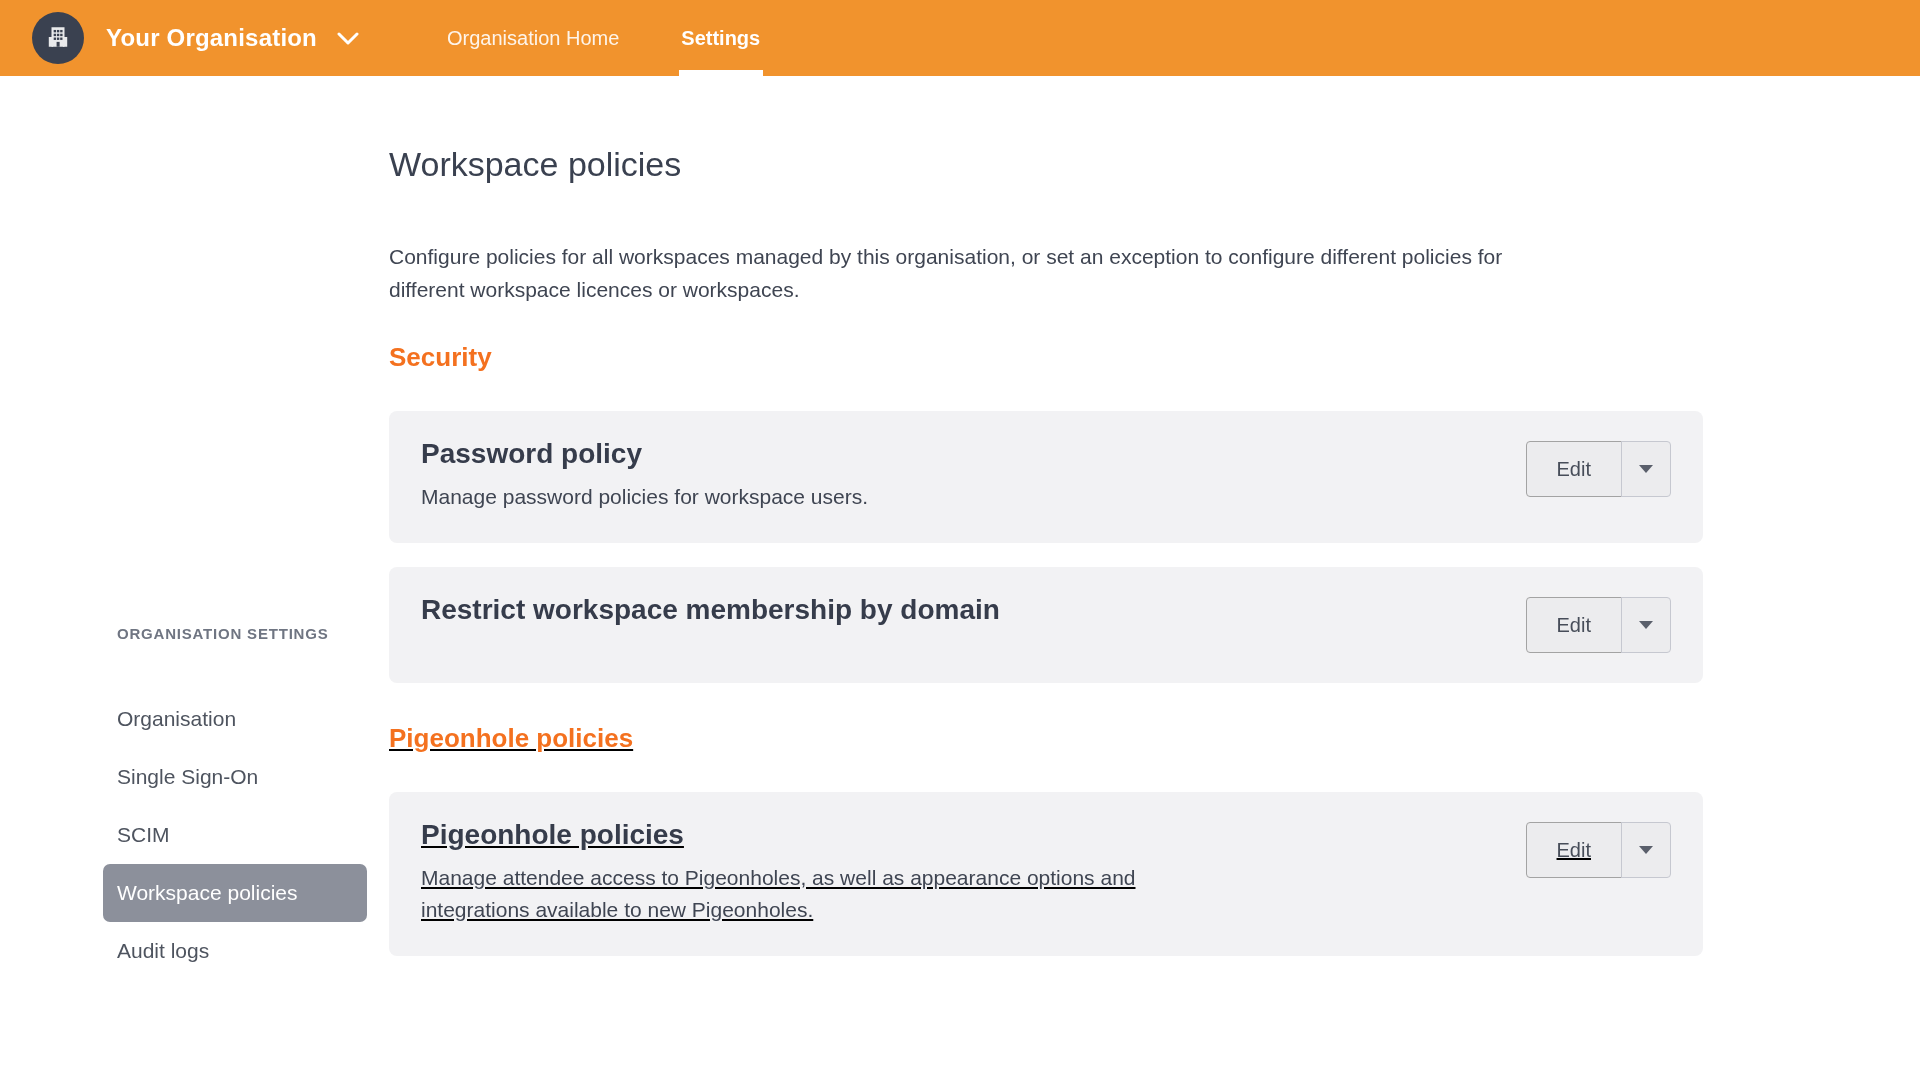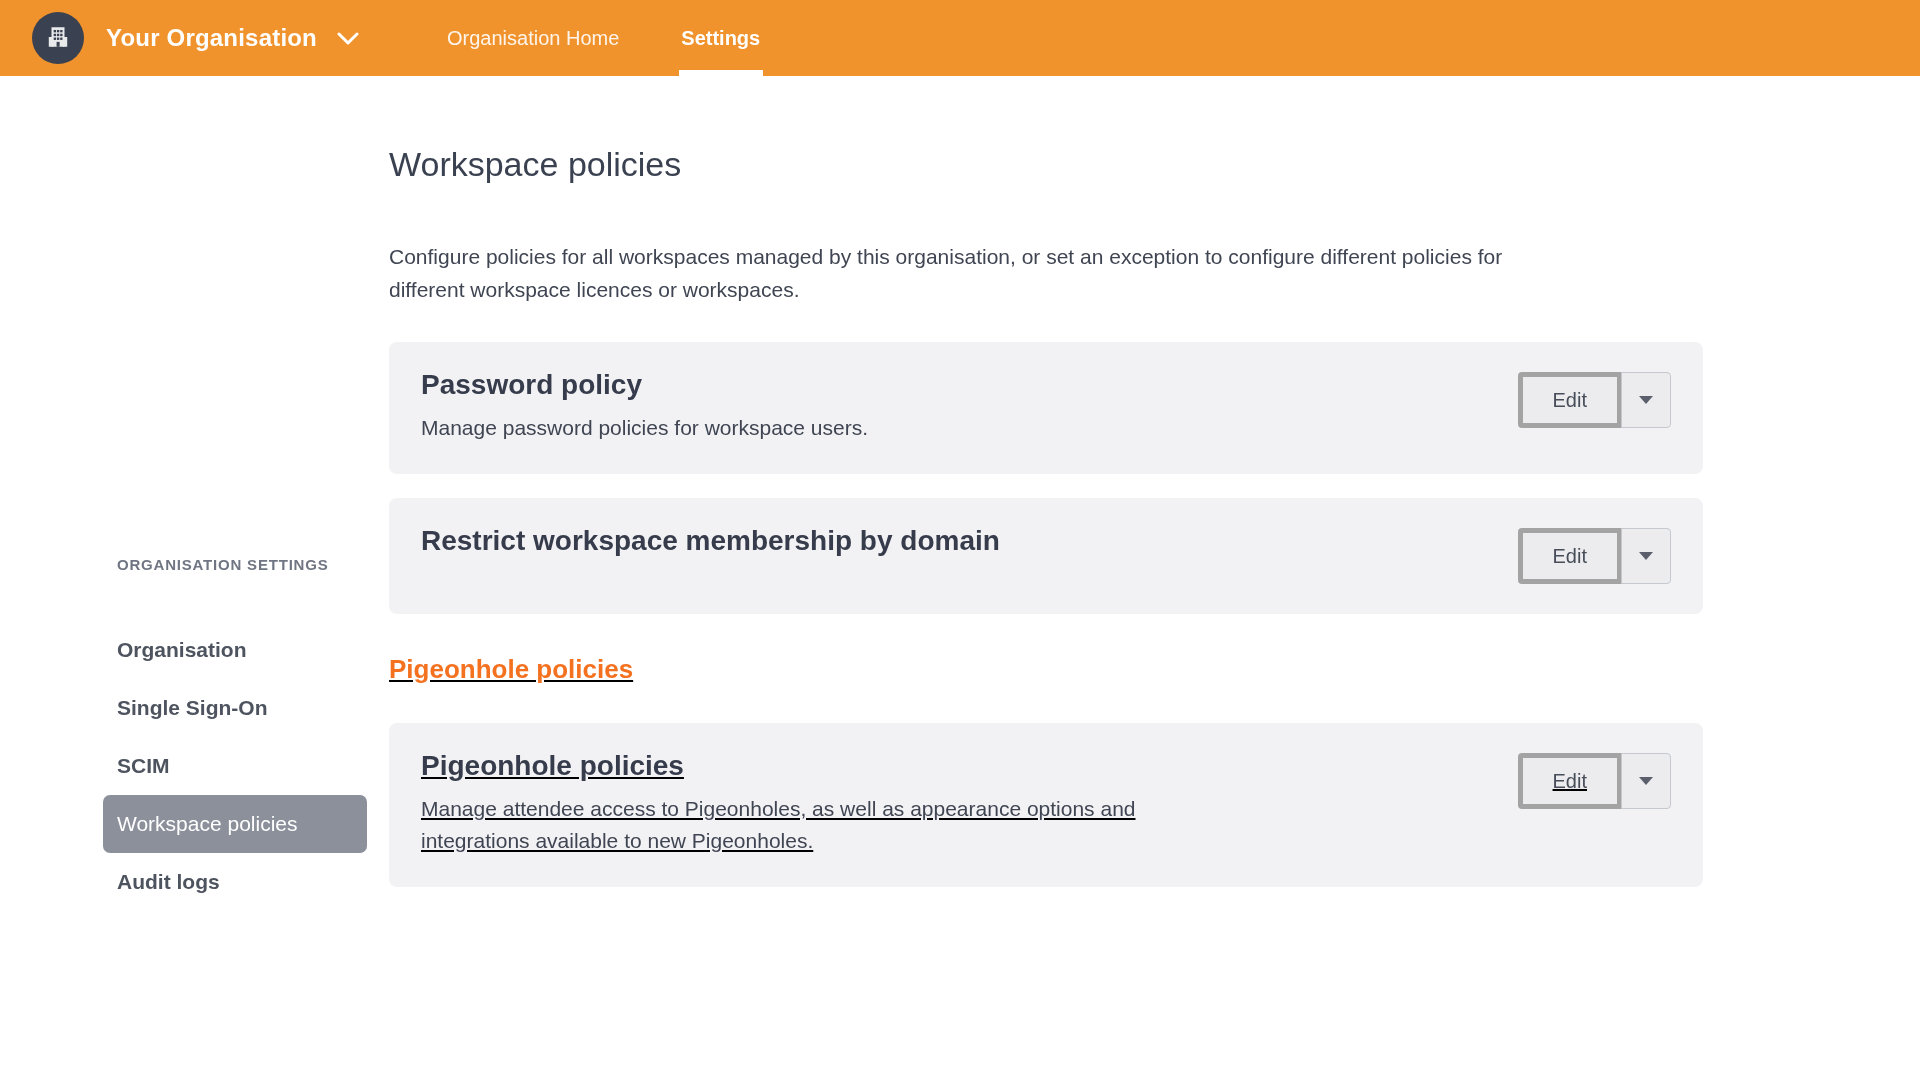--- a/index.html
+++ b/index.html
@@ -25,39 +25,39 @@
   
   .page { display: flex; align-items: flex-end; gap: 22px; }
 
   
   .sidebar { flex: 0 0 366px; padding: 82px 0 0 117px; }
   .side-heading { font-size: 15px; font-weight: 700; letter-spacing: .8px; color: #6F7582;
     text-transform: uppercase; margin-bottom: 48px; }
   .side-nav { display: flex; flex-direction: column; }
   .side-item { font-size: 21px; color: #4E545F; padding: 17px 14px; margin-left: -14px;
     width: 264px; border-radius: 7px; cursor: pointer; background: transparent; border: none;
-    text-align: left; font-family: inherit; font-weight: bold; }
+    text-align: left; font-family: inherit; }
   .side-item.active { background: #8C909B; color: #ffffff; font-weight: 500; }
 
   
   .main { width: 1314px; flex: none; padding-top: 68px; }
   .page-title { font-size: 34px; font-weight: 300; color: #3A4150; line-height: 40px; margin-bottom: 56px; }
   .page-desc { font-size: 21px; line-height: 33px; color: #3F4552; max-width: 1120px; margin-bottom: 36px; }
 
   .section + .section { margin-top: 40px; text-decoration: underline; }
   .section-heading { font-size: 26px; font-weight: 700; color: #F4711F; margin-bottom: 38px; }
 
   .card { background: #F2F2F4; border-radius: 8px; padding: 30px 32px; margin-bottom: 24px;
     display: flex; justify-content: space-between; align-items: flex-start; }
   .card-title { font-size: 28px; font-weight: 700; color: #363C4B; line-height: 26px; margin-bottom: 14px; }
   .card-desc { font-size: 21px; color: #3F4552; line-height: 32px; max-width: 800px; }
 
   .split-btn { display: flex; margin-left: 40px; flex-shrink: 0; }
   .btn-main { height: 56px; padding: 0 30px; font-size: 20px; font-weight: 500; color: #474D59;
-    background: #ECECEE; border: 5px solid #a3a3a3; border-radius: 4px 0 0 4px; cursor: pointer;
+    background: #ECECEE; border: 1px solid #a3a3a3; border-radius: 4px 0 0 4px; cursor: pointer;
     font-family: inherit; }
   .btn-caret { height: 56px; width: 50px; background: #ECECEE; border: 1px solid #C6C8D0;
     margin-left: -1px; border-radius: 0 4px 4px 0; cursor: pointer; display: flex;
     align-items: center; justify-content: center; }
   .caret-shape { width: 0; height: 0; border-left: 7px solid transparent;
     border-right: 7px solid transparent; border-top: 8px solid #5A5F6B; }
 </style>
 </head>
 <body>
 
@@ -105,20 +105,21 @@
         <button class="side-item active">Workspace policies</button>
         <button class="side-item">Audit logs</button>
       </nav>
   </aside>
 
   <main class="main">
     <h1 class="page-title">Workspace policies</h1>
     <p class="page-desc">Configure policies for all workspaces managed by this organisation, or set an exception to configure different policies for different workspace licences or workspaces.</p>
     <div id="sections">
         <section class="section">
+          <h2 class="section-heading">Security</h2>
           <div class="card">
             <div class="card-text">
               <div class="card-title">Password policy</div>
               <p class="card-desc">Manage password policies for workspace users.</p>
             </div>
             <div class="split-btn">
               <button class="btn-main">Edit</button>
               <button class="btn-caret">
                 <span class="caret-shape"></span>
               </button>

